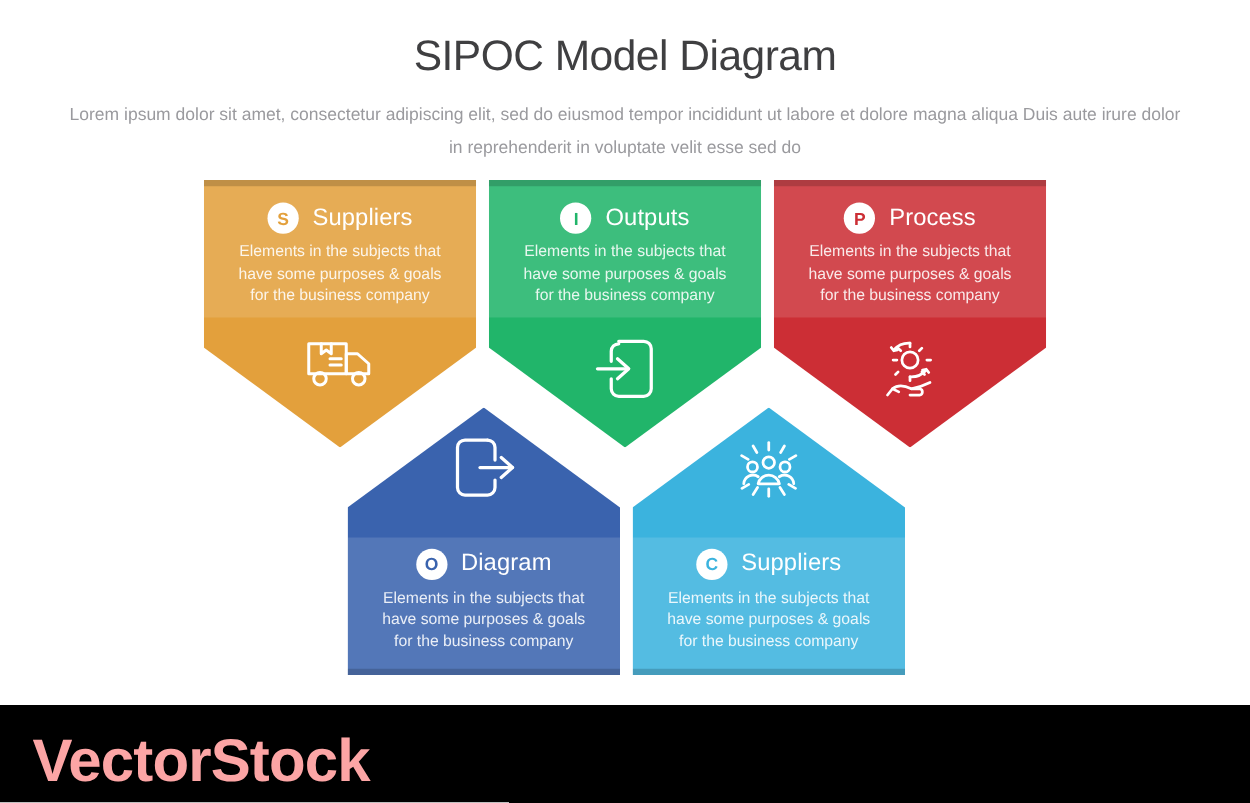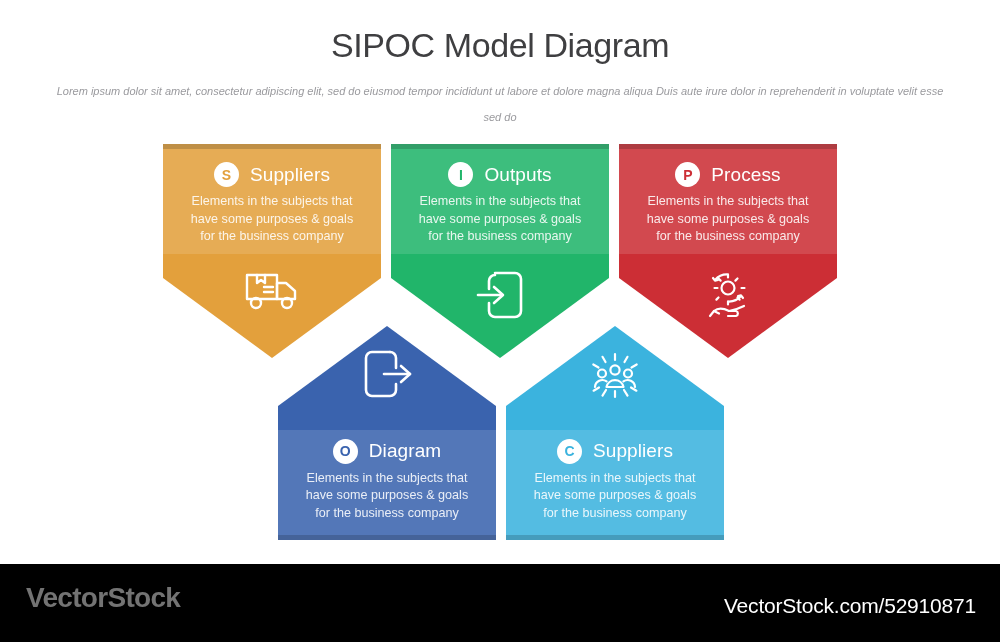--- a/index.html
+++ b/index.html
@@ -32,25 +32,24 @@
     font-weight: normal;
     color: #3f3f41;
     letter-spacing: -0.4px;
   }
   #subtitle {
     position: absolute;
     top: 78px;
     left: 50px;
     width: 900px;
     text-align: center;
-    font-size: 11px;
+    font-size: 14px;
     line-height: 26px;
     color: #9a9a9e;
     font-weight: 400;
-    font-style: italic;
   }
 
   
   #stage {
     position: absolute;
     top: 0; left: 0;
     width: 1000px;
     height: 560px;
   }
 
@@ -180,23 +179,23 @@
     left: 0;
     bottom: 0;
     width: 1000px;
     height: 78px;
     background: #000000;
   }
   #brand {
     position: absolute;
     left: 26px;
     top: 18px;
-    font-size: 28px;
+    font-size: 48px;
     font-weight: bold;
-    color: #737373;
+    color: #fca5a5;
     letter-spacing: -0.7px;
     font-family: "Liberation Sans", sans-serif;
   }
   #source {
     position: absolute;
     right: 24px;
     top: 30px;
     font-size: 21px;
     color: #ffffff;
     letter-spacing: -0.2px;
@@ -334,14 +333,13 @@
         <path d="M17 42 l-3.5 5.6 M35 42 l3.5 5.6"></path>
         <path d="M10 39.5 l-5.4 3.2 M42 39.5 l5.4 3.2"></path>
       </svg>
     </div>
   </div>
 
 </div>
 
 <div id="footer">
   <div id="brand">VectorStock</div>
-  <div id="source">VectorStock.com/52910871</div>
 </div>
 
 </body></html>

